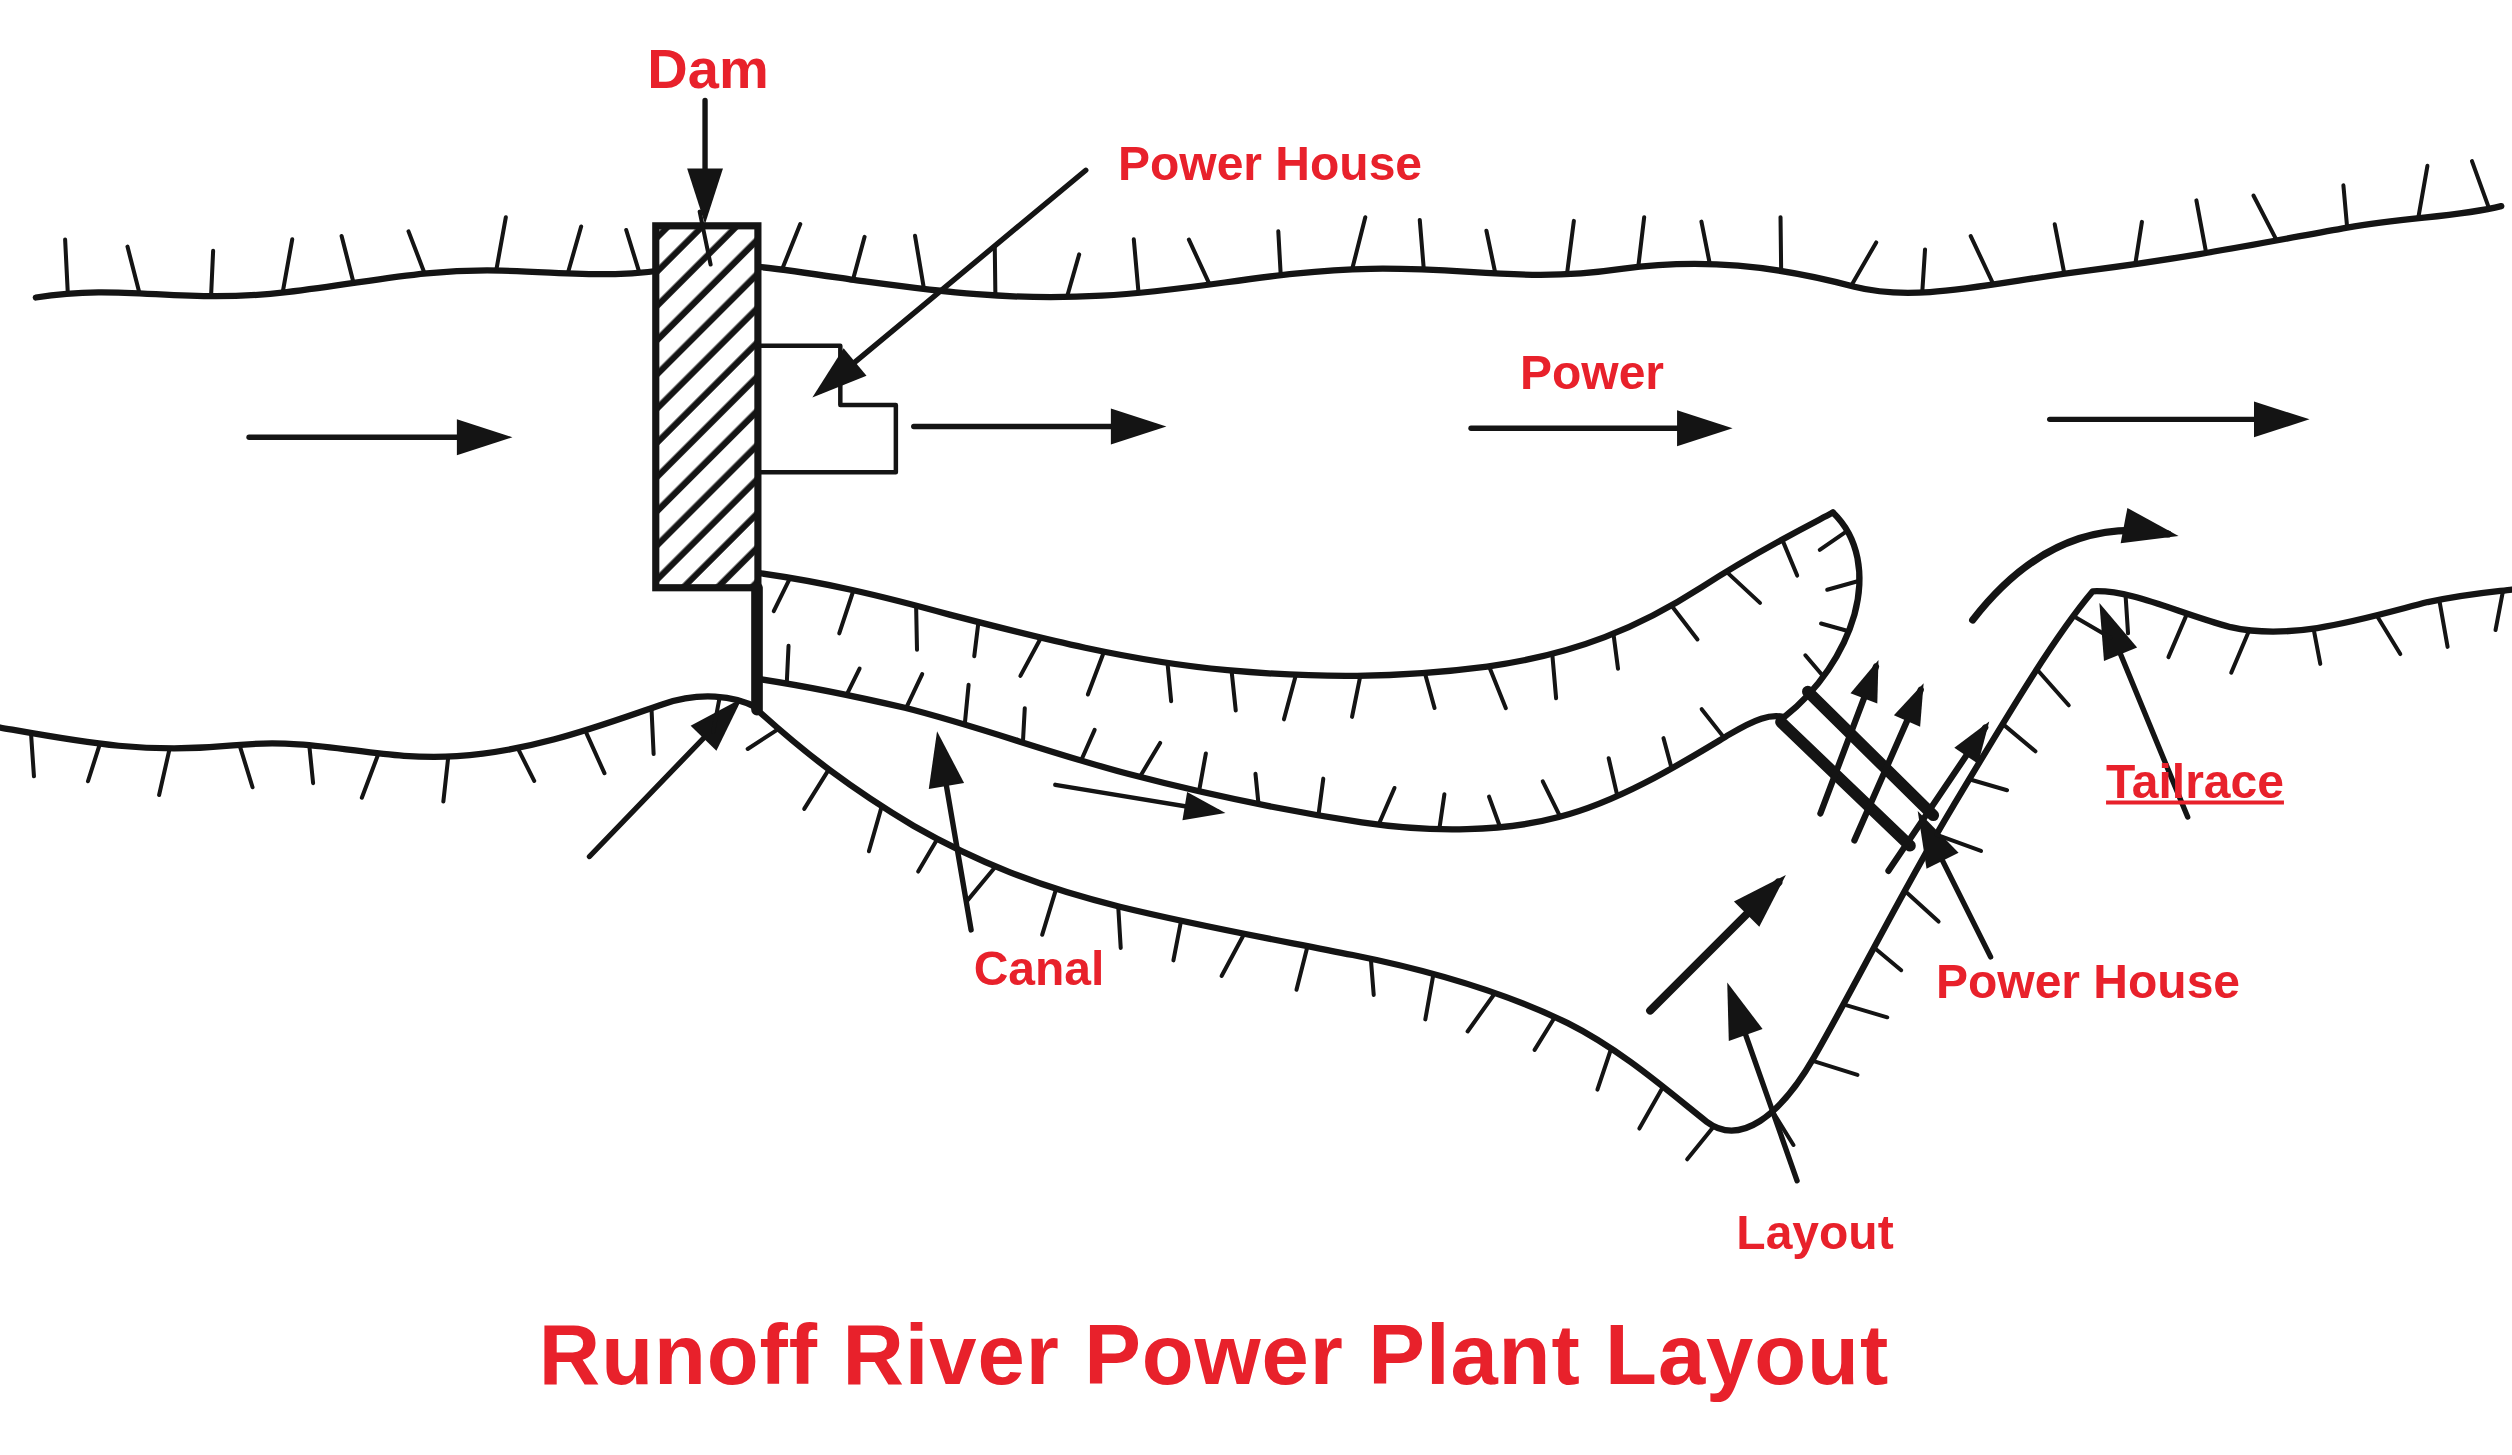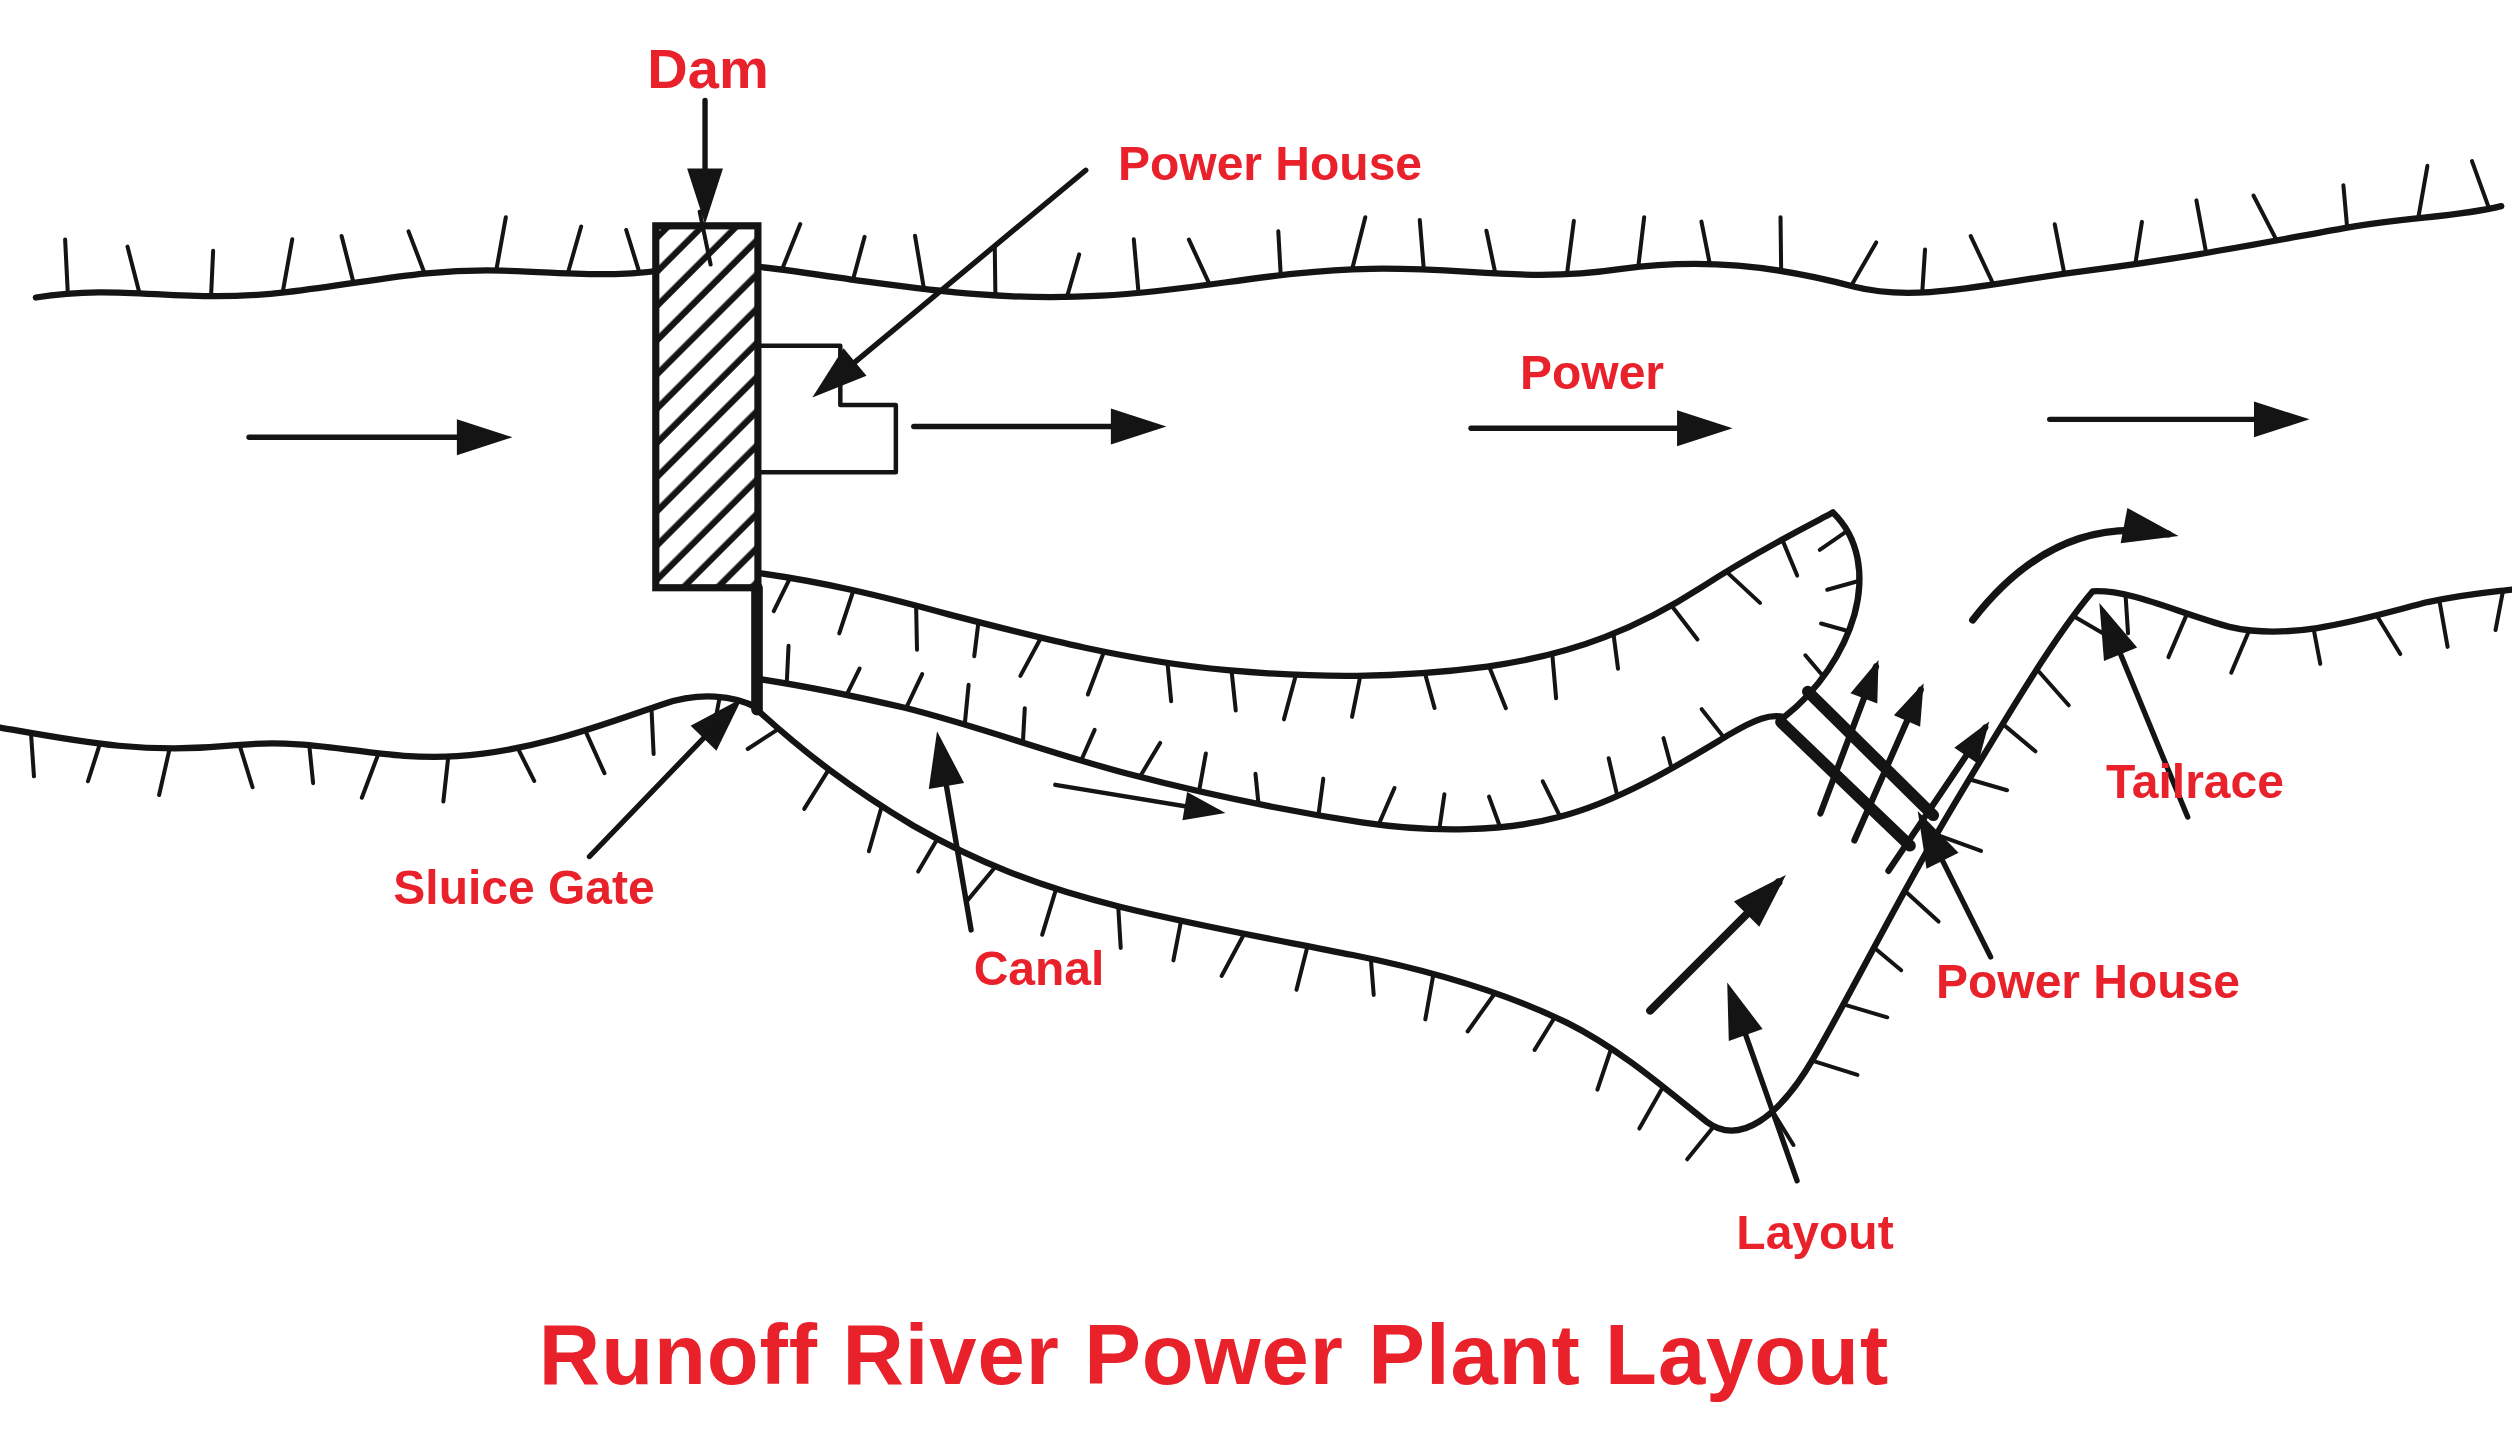--- a/index.html
+++ b/index.html
@@ -246,21 +246,20 @@
         <line x1="2582.5" y1="701.6" x2="2590.0" y2="741.0" stroke="#141414" stroke-width="4.5" stroke-linecap="round"></line>
         <line x1="2653.0" y1="687.0" x2="2679.3" y2="730.0" stroke="#141414" stroke-width="4.5" stroke-linecap="round"></line>
         <line x1="2722.8" y1="669.4" x2="2732.1" y2="722.0" stroke="#141414" stroke-width="4.5" stroke-linecap="round"></line>
         <line x1="2794.0" y1="659.2" x2="2785.6" y2="703.2" stroke="#141414" stroke-width="4.5" stroke-linecap="round"></line>
       </g>
     </svg>
 
   <div class="label dam" style="left:708px;  top:68px;">Dam</div>
   <div class="label" style="left:1270px; top:163px;">Power House</div>
   <div class="label" style="left:1592px; top:372px;">Power</div>
-  <div class="label" style="left:524px;  top:887px;">Sluice Gate</div>
   <div class="label" style="left:1039px; top:968px;">Canal</div>
-  <div class="label" style="left:2195px; top:781px;">Tailrace</div>
+  <div class="label" style="left:2195px; top:781px;text-decoration:underline;">Tailrace</div>
   <div class="label" style="left:2088px; top:981px;">Power House</div>
   <div class="label" style="left:1815px; top:1232px;">Layout</div>
 
   <div class="label title" style="left:1214px; top:1355px;">Runoff River Power Plant Layout</div>
 </div>
 
 
 </body></html>

